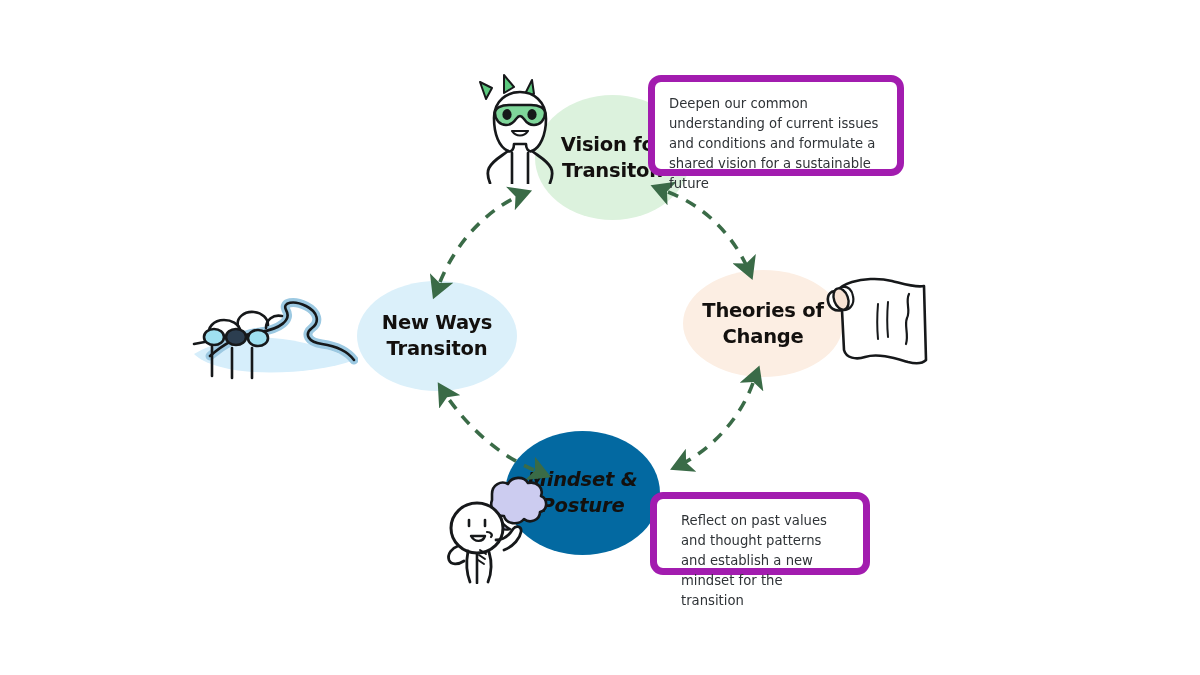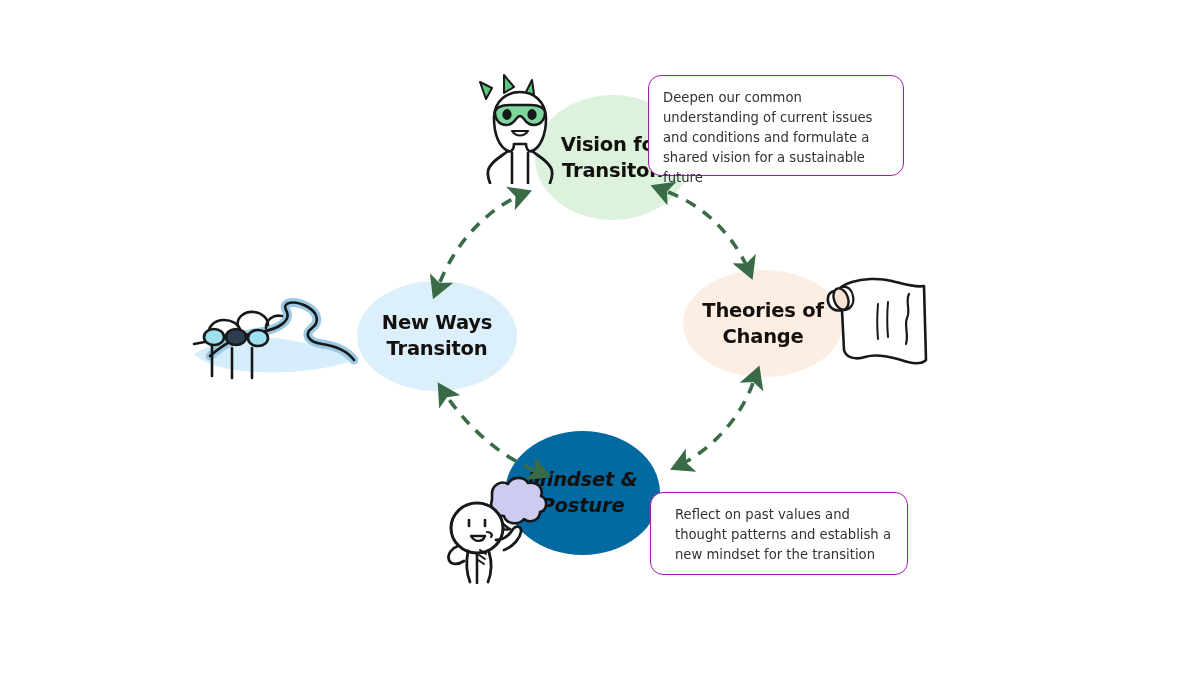--- a/index.html
+++ b/index.html
@@ -31,34 +31,34 @@
 
   #node-vision   {left:535px; top:95px;  width:155px; height:125px; background:#dcf2dd;}
   #node-theories {left:683px; top:270px; width:160px; height:107px; background:#fceee3;justify-content:center;}
   #node-mindset  {left:505px; top:431px; width:155px; height:124px; background:#0369a1;font-style:italic;}
   #node-newways  {left:357px; top:281px; width:160px; height:110px; background:#dbf0fa;}
 
   
   .callout{
     position:absolute;
     background:#ffffff;
-    border:1px solid #a21caf;
+    border:7px solid #a21caf;
     border-radius:13px;
     box-sizing:border-box;
     padding:12px 14px;
     font-size:13.2px;
     line-height:1.52;
     color:#2f3337;
     z-index:6;
     white-space:pre-line;
   }
   #callout-vision   {left:648px; top:75px;  width:256px; height:101px;}
   #callout-newways  {left:168px; top:178px; width:264px; height:118px;}
   #callout-theories {left:772px; top:367px; width:296px; height:98px;}
-  #callout-mindset  {left:650px; top:492px; width:258px; height:83px;padding-left:24px;}
+  #callout-mindset  {left:650px; top:492px; width:220px; height:83px;padding-left:24px;}
 
   
   #arrows{position:absolute;left:0;top:0;width:1200px;height:675px;z-index:4;}
   .art{position:absolute;z-index:5;}
   #art-vr       {left:468px; top:72px;  width:104px; height:112px;}
   #art-scroll   {left:816px; top:272px; width:124px; height:104px;}
   #art-thinker  {left:444px; top:466px; width:112px; height:118px;}
   #art-road     {left:188px; top:296px; width:170px; height:86px;}
 </style>
 </head>

